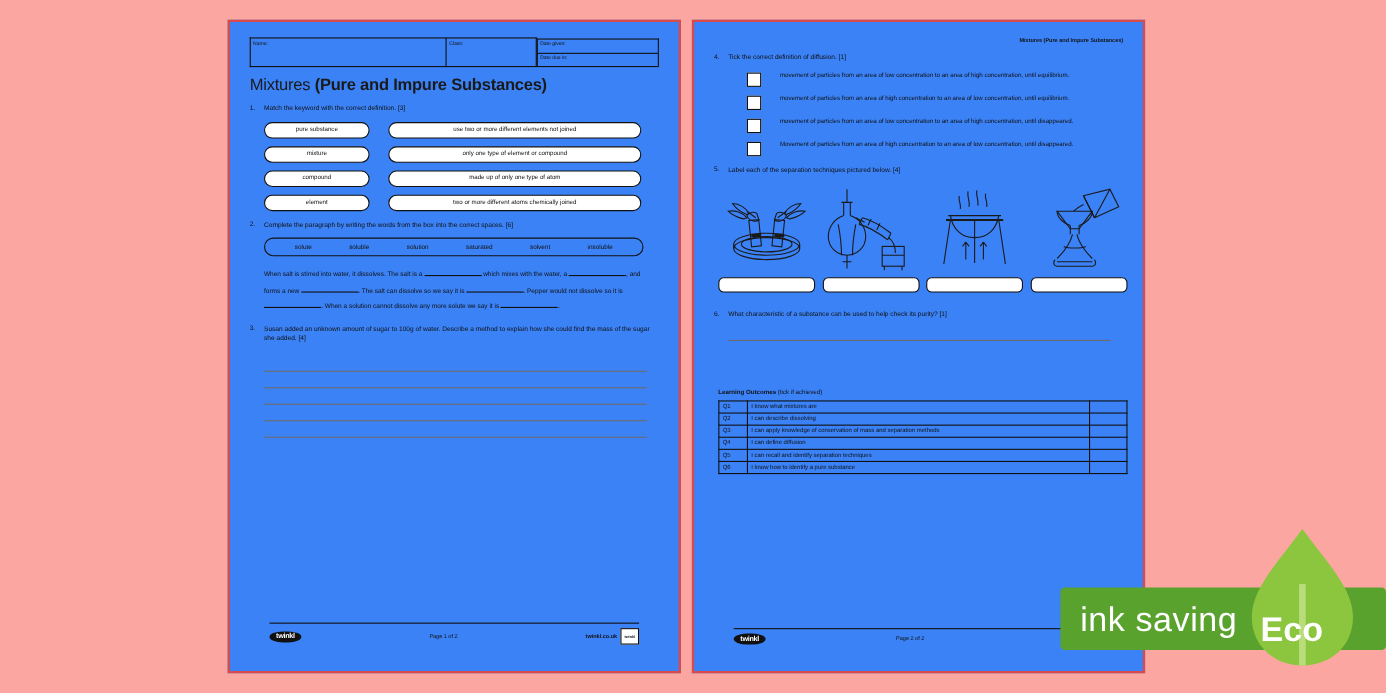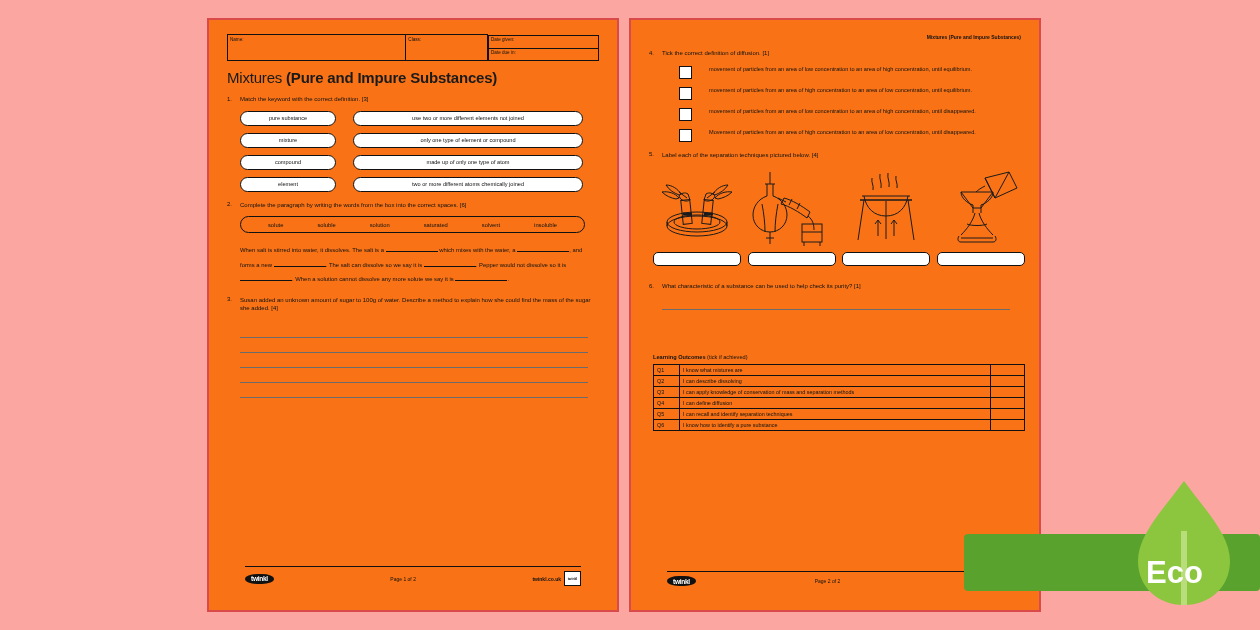--- a/index.html
+++ b/index.html
@@ -7,21 +7,21 @@
     width: 1260px; height: 630px;
     overflow: hidden;
     background: #fba6a0;
     font-family: "Liberation Sans", sans-serif;
   }
   .stage { position: relative; width: 1260px; height: 630px; }
 
   
   .page {
     position: absolute;
-    background: #f97316;
+    background: #3b82f6;
     border: 2px solid #d94a4a;
     overflow: hidden;
   }
   #page1 { left: 207px; top: 18px; width: 412px; height: 594px; }
   #page2 { left: 629px; top: 18px; width: 412px; height: 594px; }
   .page-inner { position: absolute; left: 18px; top: 14px; right: 18px; bottom: 10px; }
 
   
   .meta-table { width: 100%; border-collapse: collapse; table-layout: fixed; }
   .meta-table td {
@@ -381,15 +381,16 @@
       </div>
 
     </div>
   </div>
 
   <div class="eco-bar"></div>
   <svg class="eco-leaf" viewBox="0 0 112 132">
     <path d="M56 4C34 34 10 58 10 84c0 26 20 44 46 44s46-18 46-44C102 58 78 34 56 4z" fill="#8cc63f"></path>
     <rect x="53" y="54" width="6" height="74" fill="#b9dd7a"></rect>
   </svg>
+  <div class="eco-text">ink saving</div>
   <div class="eco-word">Eco</div>
 
 </div>
 
 </body></html>

